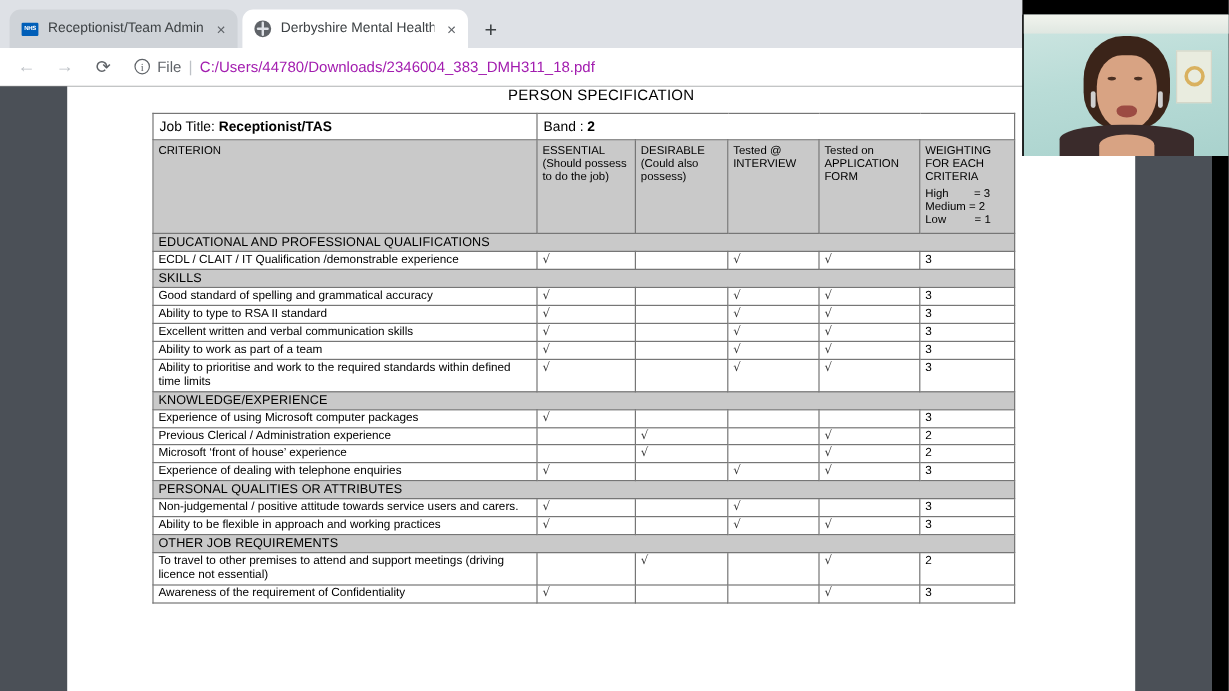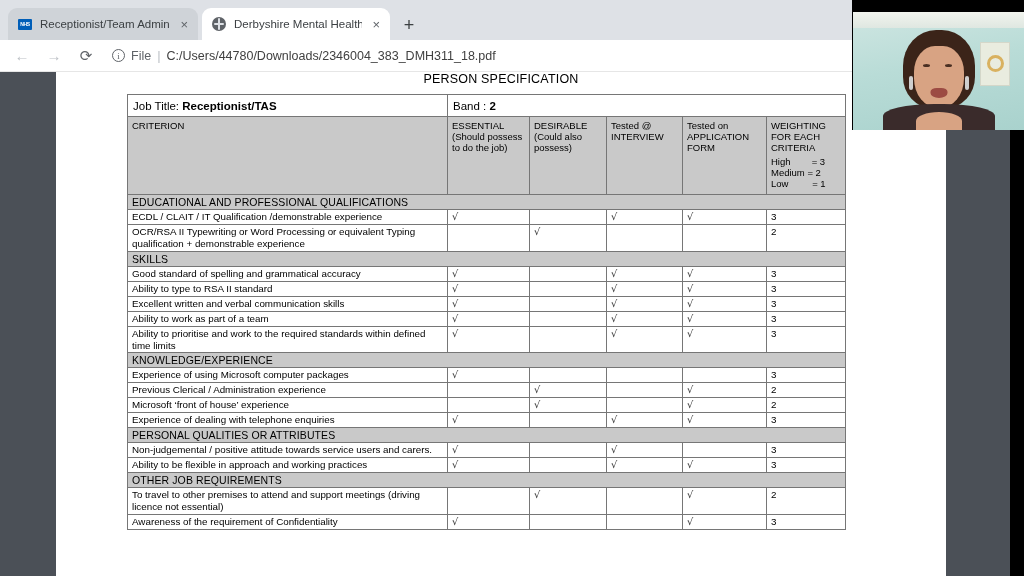--- a/index.html
+++ b/index.html
@@ -71,21 +71,21 @@
     font-size: 12.5px; color: #202124;
   }
   .info-icon {
     width: 13px; height: 13px; border: 1.3px solid #5f6368; border-radius: 50%;
     display:flex; align-items:center; justify-content:center;
     font-size: 9px; color:#5f6368; font-family:"Liberation Serif", serif;
     flex-shrink: 0;
   }
   .file-label { color: #5f6368; font-size: 12.5px; }
   .omni-sep { color: #bdc1c6; font-size: 13px; }
-  .omni-url { color: #404040; font-size: 12.5px; }
+  .omni-url { color: #a21caf; font-size: 12.5px; }
 
   
   .pdf-viewer {
     position: absolute; top: 72px; left: 0; width: 1024px; height: 504px;
     background: #4b5057;
   }
   .pdf-page {
     position: absolute; top: 0; left: 56px; width: 890px; height: 504px;
     background: #ffffff;
   }
@@ -281,28 +281,20 @@
               <td colspan="6">EDUCATIONAL AND PROFESSIONAL QUALIFICATIONS</td>
             </tr>
             <tr class="item">
               <td>ECDL / CLAIT / IT Qualification /demonstrable experience</td>
               <td class="tick">√</td>
               <td class="tick"></td>
               <td class="tick">√</td>
               <td class="tick">√</td>
               <td class="wgt">3</td>
             </tr>
-            <tr class="item">
-              <td>OCR/RSA II Typewriting or Word Processing or equivalent Typing qualification + demonstrable experience</td>
-              <td class="tick"></td>
-              <td class="tick">√</td>
-              <td class="tick"></td>
-              <td class="tick"></td>
-              <td class="wgt">2</td>
-            </tr>
             <tr class="section">
               <td colspan="6">SKILLS</td>
             </tr>
             <tr class="item">
               <td>Good standard of spelling and grammatical accuracy</td>
               <td class="tick">√</td>
               <td class="tick"></td>
               <td class="tick">√</td>
               <td class="tick">√</td>
               <td class="wgt">3</td>

